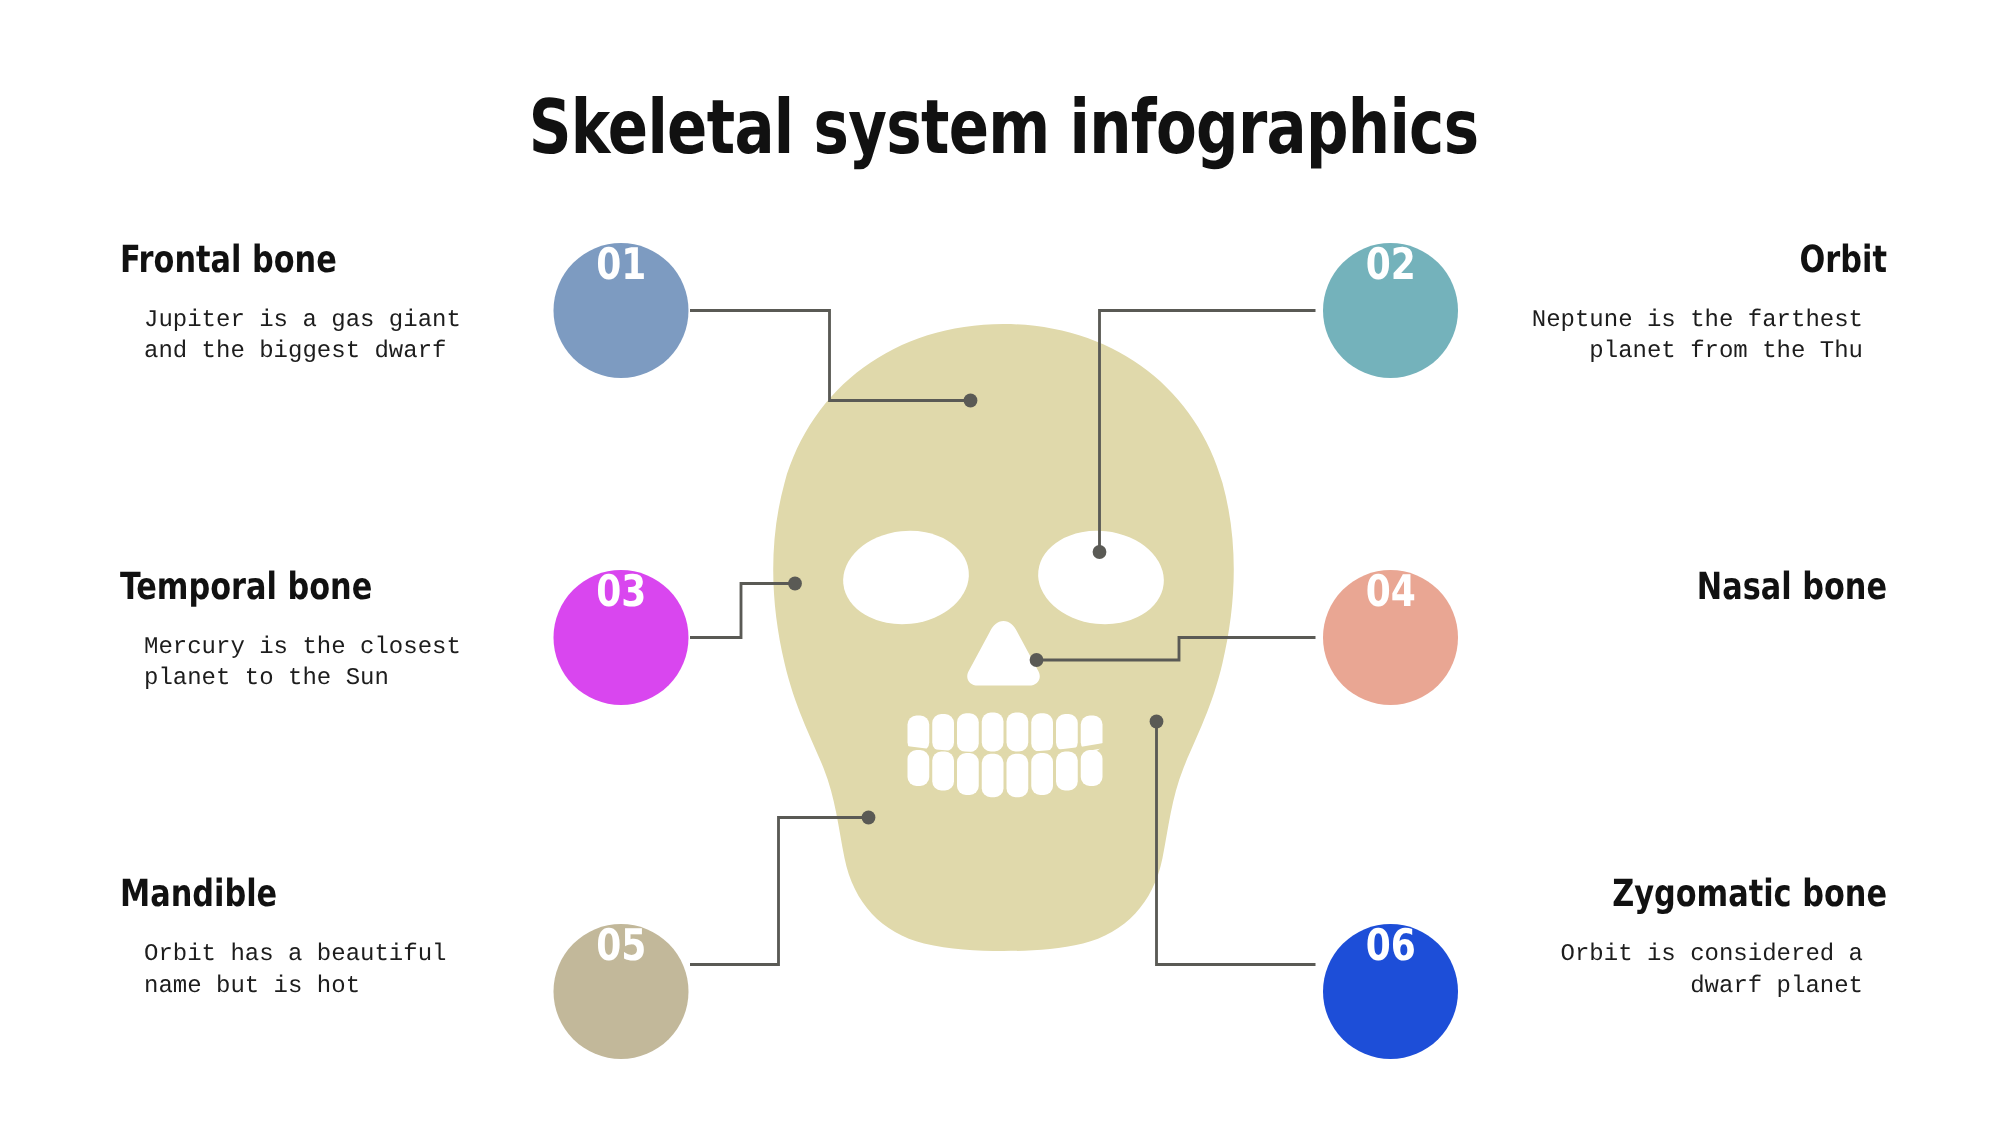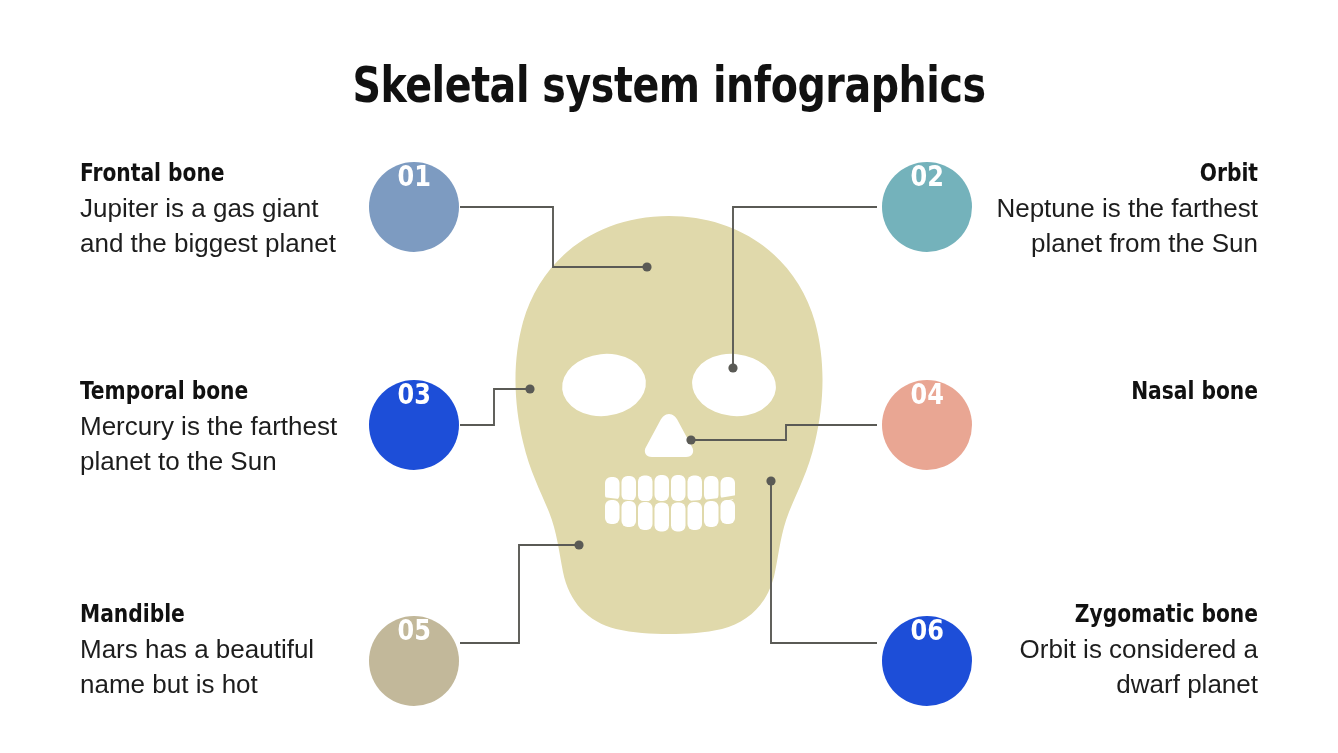--- a/index.html
+++ b/index.html
@@ -50,31 +50,31 @@
     font-size: 25px;
     color: #111111;
     line-height: 1.12;
     margin: 0 0 4px 0;
     transform: scaleX(0.9);
   }
   .block.left .heading  { transform-origin: left center; }
   .block.right .heading { transform-origin: right center; }
 
   .block .body {
-    font-family: Liberation Sans, sans-serif;
+    font-family: Liberation Mono, monospace;
     font-weight: 400;
-    font-size: 26px;
+    font-size: 16px;
     color: #1d1d1d;
     line-height: 1.34;
-    margin: 0;
+    margin: 16px;
   }
 
   .block.r1 { top: 159px; }
   .block.r2 { top: 377px; }
-  .block.r3 { top: 600px; }
+  .block.r3 { top: 582px; }
 
   
   .num-circle {
     position: absolute;
     width: 90px;
     height: 90px;
     border-radius: 50%;
     display: flex;
     align-items: flex-start;
     justify-content: center;
@@ -190,65 +190,65 @@
   </svg>
 
   <div id="title">Skeletal system infographics</div>
 
   <div class="num-circle c-left c-row1" style="background-color: rgb(125, 155, 193);">
     <span>01</span>
   </div>
   <div class="num-circle c-right c-row1" style="background-color: rgb(116, 178, 187);">
     <span>02</span>
   </div>
-  <div class="num-circle c-left c-row2" style="background-color: #1d4ed8;">
+  <div class="num-circle c-left c-row2" style="background-color: #d946ef;">
     <span>03</span>
   </div>
   <div class="num-circle c-right c-row2" style="background-color: rgb(233, 166, 147);">
     <span>04</span>
   </div>
   <div class="num-circle c-left c-row3" style="background-color: rgb(194, 184, 154);">
     <span>05</span>
   </div>
   <div class="num-circle c-right c-row3" style="background-color: #1d4ed8;">
     <span>06</span>
   </div>
 
   <div class="block left r1">
     <p class="heading">Frontal bone</p>
     <p class="body">
       <span>Jupiter is a gas giant</span><br>
-      <span>and the biggest planet</span>
+      <span>and the biggest dwarf</span>
     </p>
   </div>
 
   <div class="block right r1">
     <p class="heading">Orbit</p>
     <p class="body">
       <span>Neptune is the farthest</span><br>
-      <span>planet from the Sun</span>
+      <span>planet from the Thu</span>
     </p>
   </div>
 
   <div class="block left r2">
     <p class="heading">Temporal bone</p>
     <p class="body">
-      <span>Mercury is the farthest</span><br>
+      <span>Mercury is the closest</span><br>
       <span>planet to the Sun</span>
     </p>
   </div>
 
   <div class="block right r2">
     <p class="heading">Nasal bone</p>
   </div>
 
   <div class="block left r3">
     <p class="heading">Mandible</p>
     <p class="body">
-      <span>Mars has a beautiful</span><br>
+      <span>Orbit has a beautiful</span><br>
       <span>name but is hot</span>
     </p>
   </div>
 
   <div class="block right r3">
     <p class="heading">Zygomatic bone</p>
     <p class="body">
       <span>Orbit is considered a</span><br>
       <span>dwarf planet</span>
     </p>

